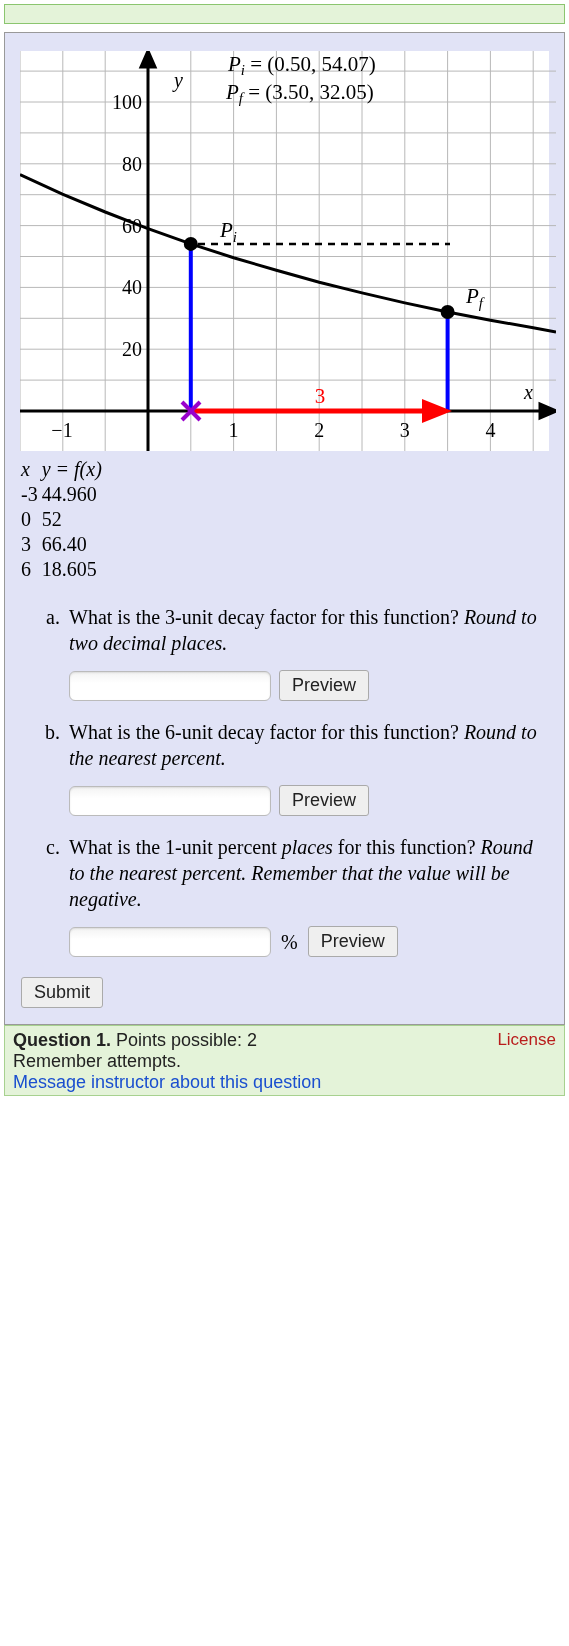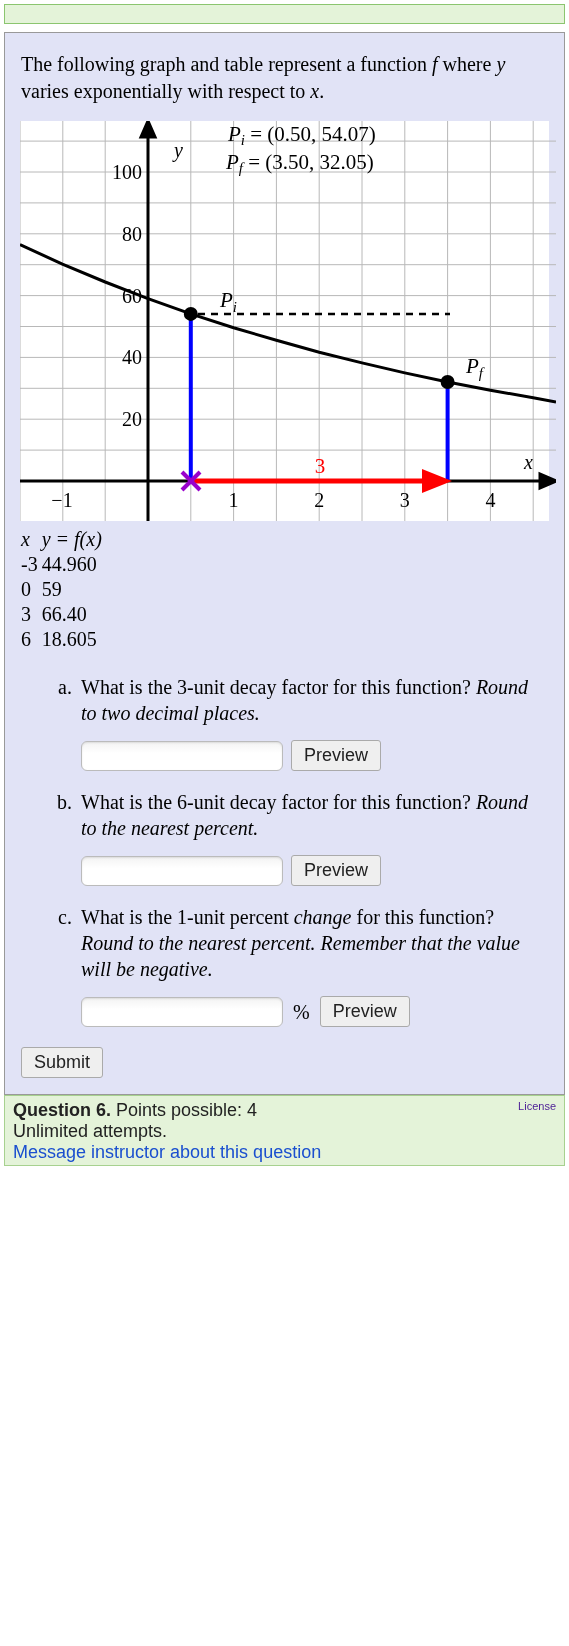--- a/index.html
+++ b/index.html
@@ -8,21 +8,21 @@
   .question-box { background: #e1e3f6; border: 1px solid #999; margin: 8px 4px 0 4px; padding: 18px 16px 16px 16px; }
   .intro { font-size: 20px; line-height: 1.35; color: #000; margin-bottom: 16px; }
   .intro em, .italic { font-style: italic; font-family: 'Times New Roman', serif; }
   .graph-wrap { background: #fff; margin: 0 -1px 2px -1px; }
   svg { display: block; }
   .below-graph { font-size: 20px; line-height: 1.3; color: #000; margin-top: 4px; }
   .data-table { font-size: 20px; margin-top: 6px; border-collapse: collapse; }
   .data-table td { padding: 1px 4px 1px 0; }
   .data-table .hdr td { font-style: italic; }
   ol.parts { list-style: lower-alpha; margin: 22px 0 0 44px; }
-  ol.parts li { font-size: 20px; line-height: 1.3; margin-bottom: 18px; padding-left: 4px; margin-left: 12px; }
+  ol.parts li { font-size: 20px; line-height: 1.3; margin-bottom: 18px; padding-left: 4px; }
   .prompt { margin-bottom: 14px; }
   .hint { font-style: italic; }
   .input-row { display: flex; align-items: center; gap: 8px; margin-top: 4px; }
   input[type="text"] {
     width: 202px; height: 30px; font-size: 16px; padding: 2px 6px;
     border: 1px solid #bbb; border-radius: 6px;
     background: linear-gradient(#f3f3f3, #fff 40%);
     box-shadow: inset 0 1px 2px rgba(0,0,0,.1);
   }
   .btn {
@@ -31,34 +31,31 @@
     cursor: pointer; color: #222;
   }
   .pct { font-size: 20px; margin: 0 2px; }
   .submit-row { margin-top: 20px; }
   .footer-strip {
     background: #e4f3d9; border: 1px solid #a7d18f; margin: 0 4px; padding: 4px 8px 2px 8px;
     font-family: Arial, sans-serif; font-size: 18px; color: #222;
     position: relative;
   }
   .footer-strip .license {
-    position: absolute; right: 8px; top: 4px; font-size: 11px; color: #4c1d95;
+    position: absolute; right: 8px; top: 4px; font-size: 17px; color: #b91c1c;
   }
   .footer-strip a { color: #1a4fcf; text-decoration: none; margin-top: 20px; }
 </style>
 </head>
 <body>
 
 <div class="top-banner"></div>
 
 <div class="question-box">
 
-  <p class="intro">
-    <span>The following graph and table represent a function </span><span class="italic" style="font-family:serif">f</span><span> where </span><span class="italic">y</span><span> varies exponentially with respect to </span><span class="italic">x</span><span>.</span>
-  </p>
 
   <div class="graph-wrap">
     <svg width="536" height="400" viewBox="0 0 536 400">
 
       <g stroke="#b8b8b8" stroke-width="1">
 
         <line x1="0" y1="0" x2="0" y2="400"></line>
           <line x1="42.8" y1="0" x2="42.8" y2="400"></line>
         <line x1="85.2" y1="0" x2="85.2" y2="400"></line>
           <line x1="128" y1="0" x2="128" y2="400"></line>
@@ -146,21 +143,21 @@
         <tr class="hdr">
           <td>x</td>
           <td>y = f(x)</td>
         </tr>
     <tr>
           <td>-3</td>
           <td>44.960</td>
         </tr>
     <tr>
           <td>0</td>
-          <td>59</td>
+          <td>52</td>
         </tr>
     <tr>
           <td>3</td>
           <td>66.40</td>
         </tr>
     <tr>
           <td>6</td>
           <td>18.605</td>
         </tr>
   </tbody>
@@ -175,32 +172,32 @@
       </div>
     </li>
     <li>
       <div class="prompt"><span>What is the 6-unit decay factor for this function? </span><span class="hint">Round to the nearest percent.</span></div>
       <div class="input-row">
         <input type="text" style="">
         <button class="btn">Preview</button>
       </div>
     </li>
     <li>
-      <div class="prompt"><span>What is the 1-unit percent </span><span class="hint">change</span><span> for this function? </span><span class="hint">Round to the nearest percent. Remember that the value will be negative.</span></div>
+      <div class="prompt"><span>What is the 1-unit percent </span><span class="hint">places</span><span> for this function? </span><span class="hint">Round to the nearest percent. Remember that the value will be negative.</span></div>
       <div class="input-row">
         <input type="text" style="">
         <span class="pct">%</span>
         <button class="btn">Preview</button>
       </div>
     </li>
   </ol>
 
   <div class="submit-row">
     <button class="btn">Submit</button>
   </div>
 </div>
 
 <div class="footer-strip">
   <span class="license">License</span>
-  <div><b>Question 6. </b><span>Points possible: 4</span></div>
-  <div>Unlimited attempts.</div>
+  <div><b>Question 1. </b><span>Points possible: 2</span></div>
+  <div>Remember attempts.</div>
   <a href="#">Message instructor about this question</a>
 </div>
 
 </body></html>

